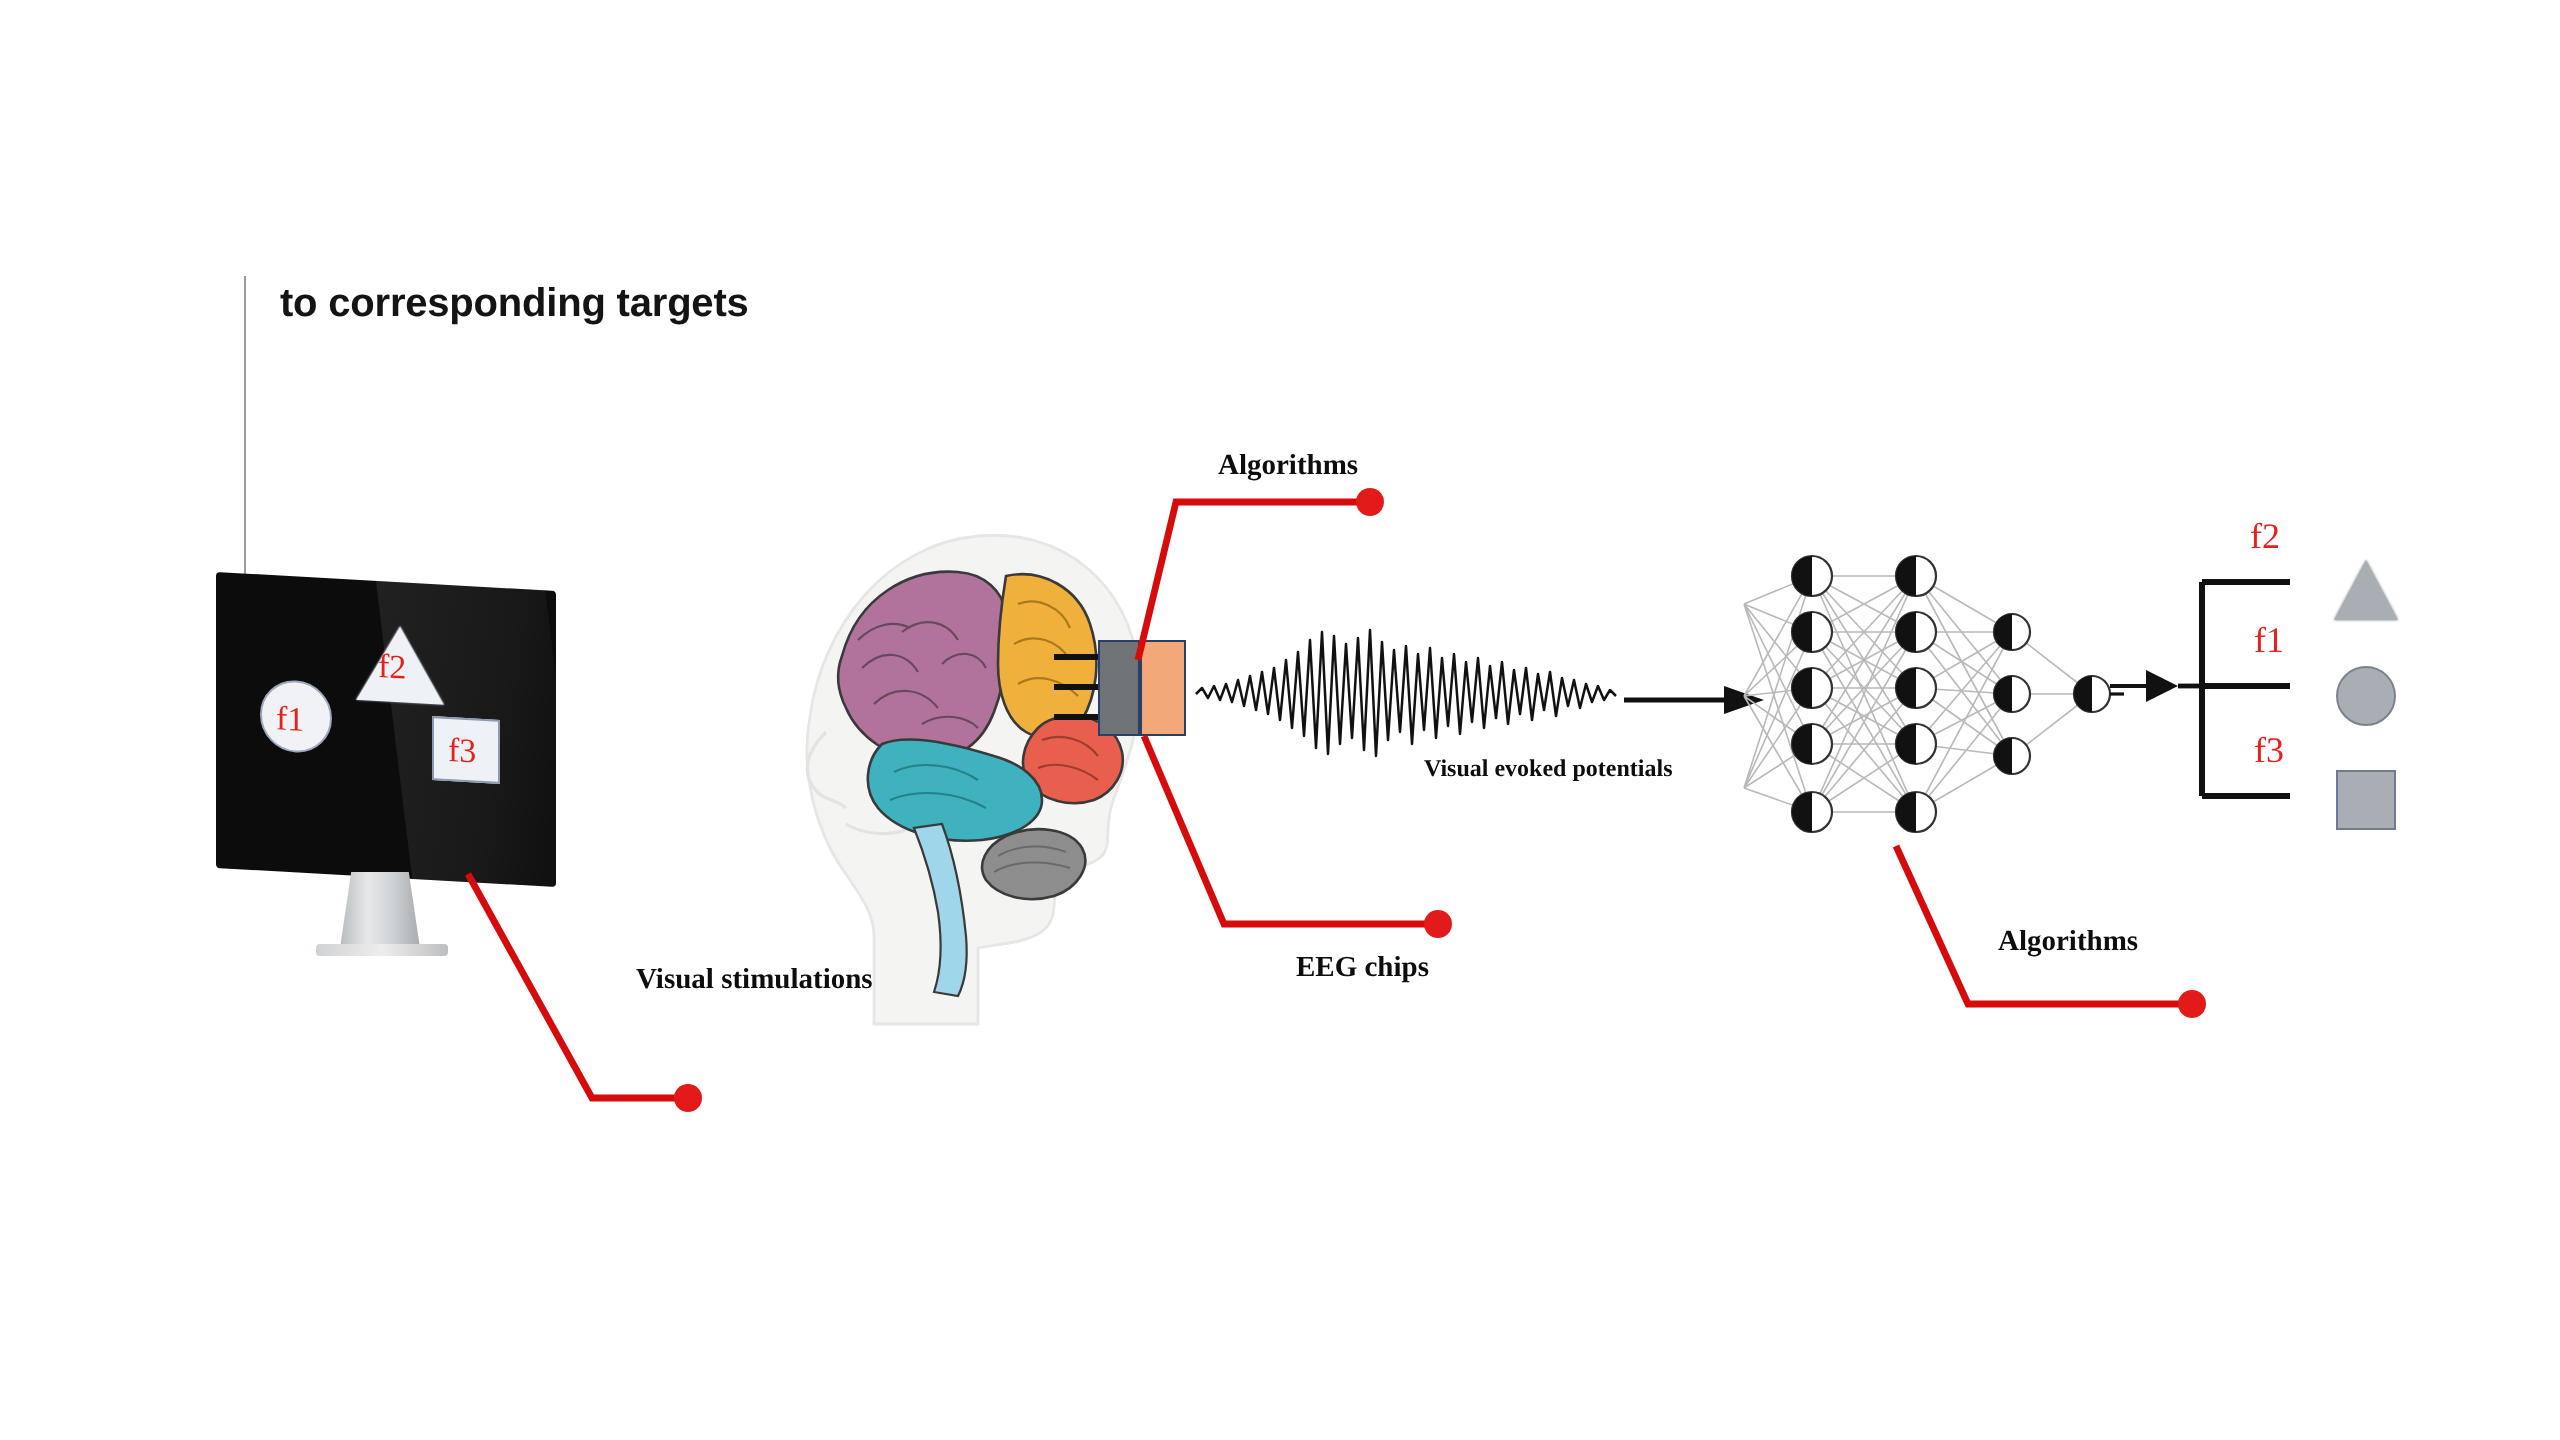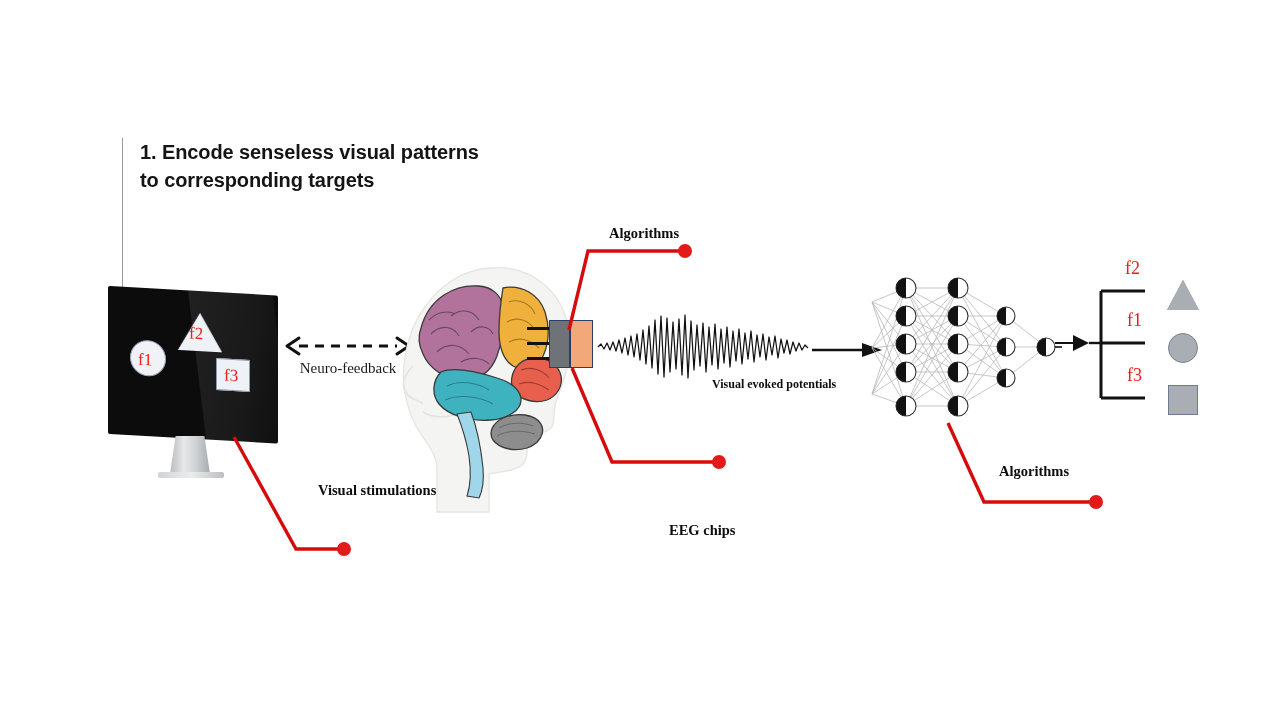--- a/index.html
+++ b/index.html
@@ -147,35 +147,34 @@
   }
 
   
   .callout-label {
     position: absolute;
     font-family: "Liberation Serif", serif;
     font-weight: bold; font-size: 14.5px; color: #0d0d0d;
     white-space: nowrap;
   }
   #lbl-electrodes { left: 609px; top: 225px; }
-  #lbl-eegchips   { left: 669px; top: 476px; margin-top: 46px; }
+  #lbl-eegchips   { left: 648px; top: 476px; }
   #lbl-visstim    { left: 307px; top: 482px; margin-left: 11px; }
   #lbl-algorithms { left: 999px; top: 463px; }
 
   svg { display: block; overflow: visible; }
 </style>
 </head>
 <body>
 
 <div id="stage">
 
   <div class="abs" id="title-rule"></div>
 
   <div class="abs" id="title-block">
-    <div>1. Encode senseless visual patterns</div>
     <div>to corresponding targets</div>
   </div>
 
   <div class="abs" id="monitor">
     <div id="screen-bezel">
       <div id="screen-gloss"></div>
 
       <div class="stim" id="stim-circle">
         <span class="stim-label">f1</span>
       </div>
@@ -186,28 +185,20 @@
       </div>
 
       <div class="stim" id="stim-square">
         <span class="stim-label">f3</span>
       </div>
     </div>
     <div id="monitor-neck"></div>
     <div id="monitor-foot"></div>
   </div>
 
-  <div class="abs" id="neuro-block">
-    <svg width="130" height="20" viewBox="0 0 130 20">
-      <line x1="16" y1="10" x2="114" y2="10" stroke="#111" stroke-width="3" stroke-dasharray="9 7" stroke-linecap="butt"></line>
-      <path d="M16 2 L4 10 L16 18" fill="none" stroke="#111" stroke-width="3" stroke-linecap="round" stroke-linejoin="round"></path>
-      <path d="M114 2 L126 10 L114 18" fill="none" stroke="#111" stroke-width="3" stroke-linecap="round" stroke-linejoin="round"></path>
-    </svg>
-    <div id="neuro-caption">Neuro-feedback</div>
-  </div>
 
   <div class="abs" id="head-wrap">
     <svg width="200" height="250" viewBox="0 0 200 250">
 
       <path d="M96 6 C138 2 172 30 176 72 C179 104 168 124 163 140
                C159 154 163 160 158 166 C152 172 140 172 136 178
                C133 184 136 196 130 202 C122 210 104 210 96 212
                L96 250 L44 250 L44 206
                C44 190 30 178 22 162 C12 142 8 118 12 96
                C18 52 50 10 96 6 Z" fill="#f4f4f3" stroke="#e6e6e4" stroke-width="1.4"></path>

